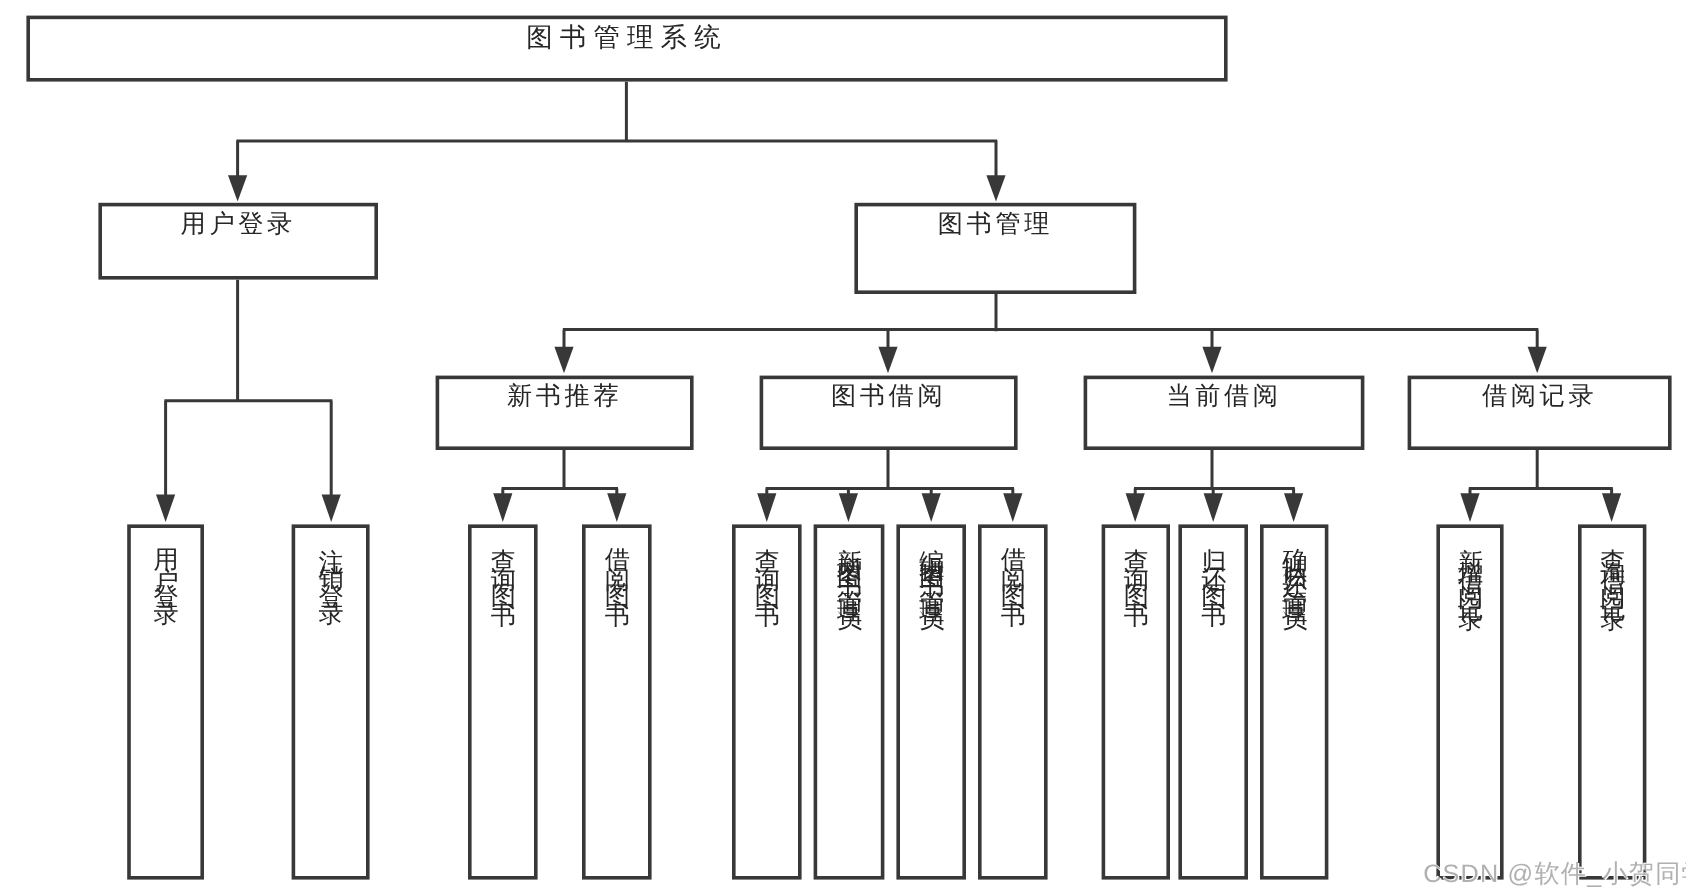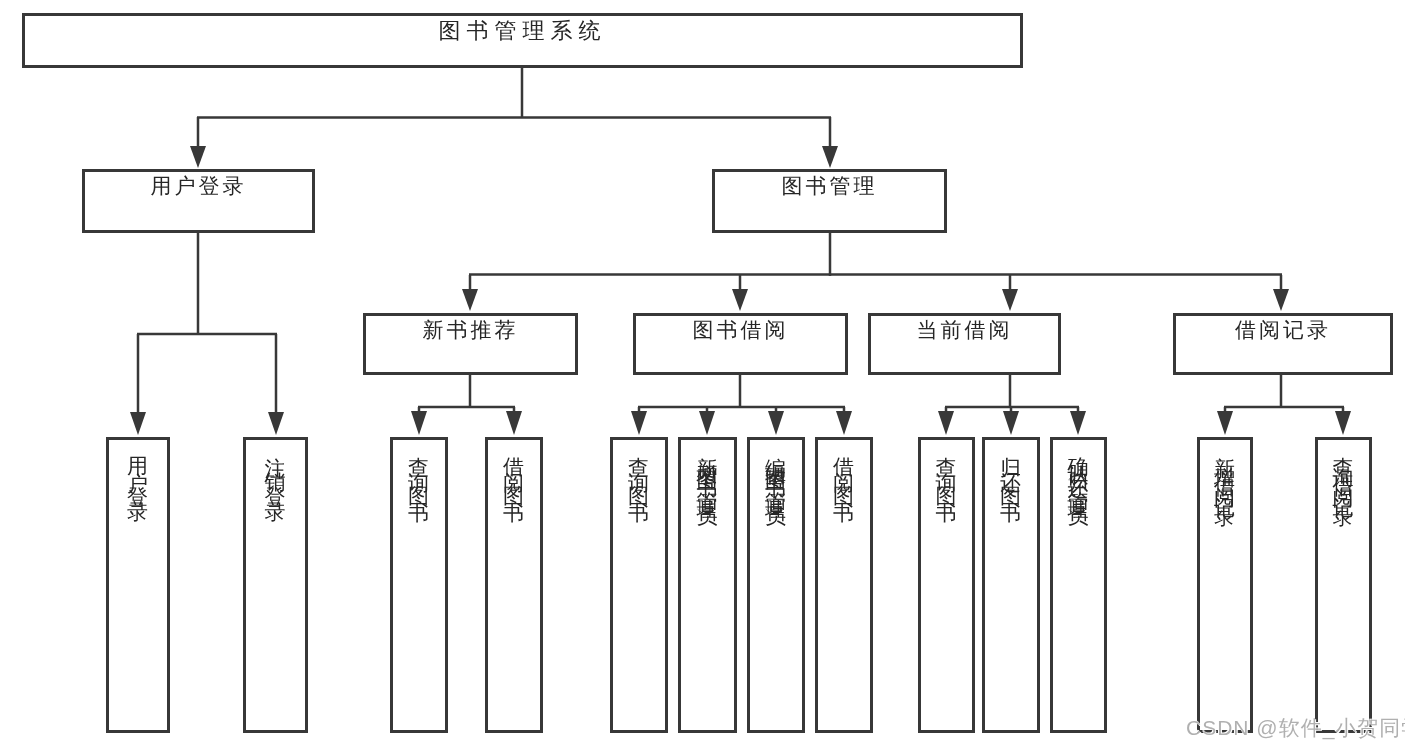--- a/index.html
+++ b/index.html
@@ -118,31 +118,31 @@
     <polygon points="1335,411 1351,411 1343,435"></polygon>
   </svg>
 
   <div class="node" style="left:22px; top:13px; width:1001px; height:55px;">
     <span class="root-label">图书管理系统</span>
   </div>
 
   <div class="node" style="left:82px; top:169px; width:233px; height:64px;">
     <span class="h-label">用户登录</span>
   </div>
-  <div class="node" style="left:712px; top:169px; width:235px; height:64px;">
+  <div class="node" style="left:712px; top:169px; width:235px; height:76px;">
     <span class="h-label">图书管理</span>
   </div>
 
   <div class="node" style="left:363px; top:313px; width:215px; height:62px;">
     <span class="h-label">新书推荐</span>
   </div>
   <div class="node" style="left:633px; top:313px; width:215px; height:62px;">
     <span class="h-label">图书借阅</span>
   </div>
-  <div class="node" style="left:868px; top:313px; width:193px; height:62px;">
+  <div class="node" style="left:903px; top:313px; width:234px; height:62px;">
     <span class="h-label">当前借阅</span>
   </div>
   <div class="node" style="left:1173px; top:313px; width:220px; height:62px;">
     <span class="h-label">借阅记录</span>
   </div>
 
   <div class="node" style="left:106px; top:437px; width:64px; height:296px;">
     <span class="leaf-label ls-4">用户登录</span>
   </div>
   <div class="node" style="left:243px; top:437px; width:65px; height:296px;">

